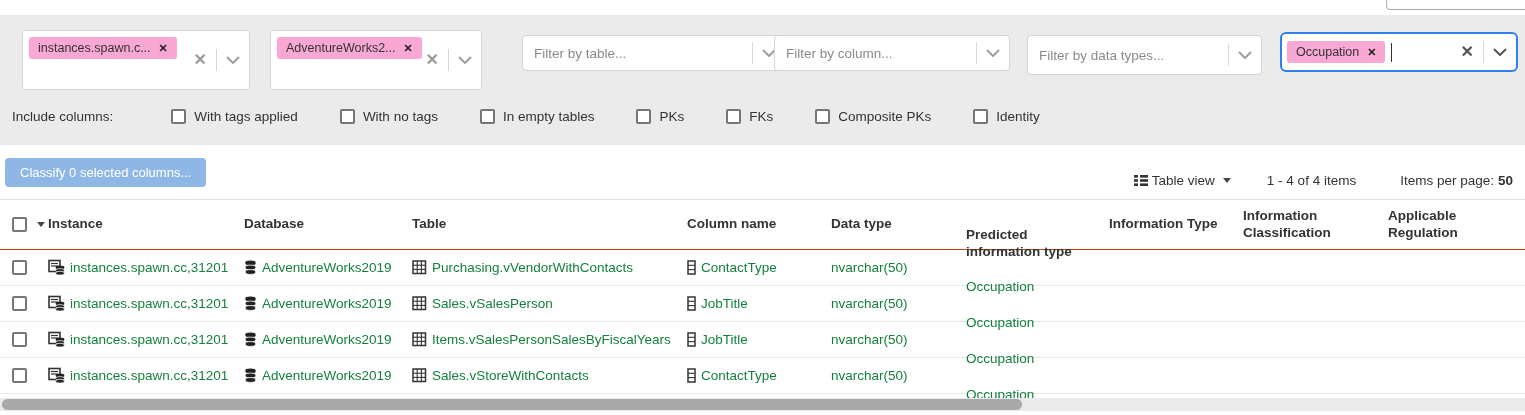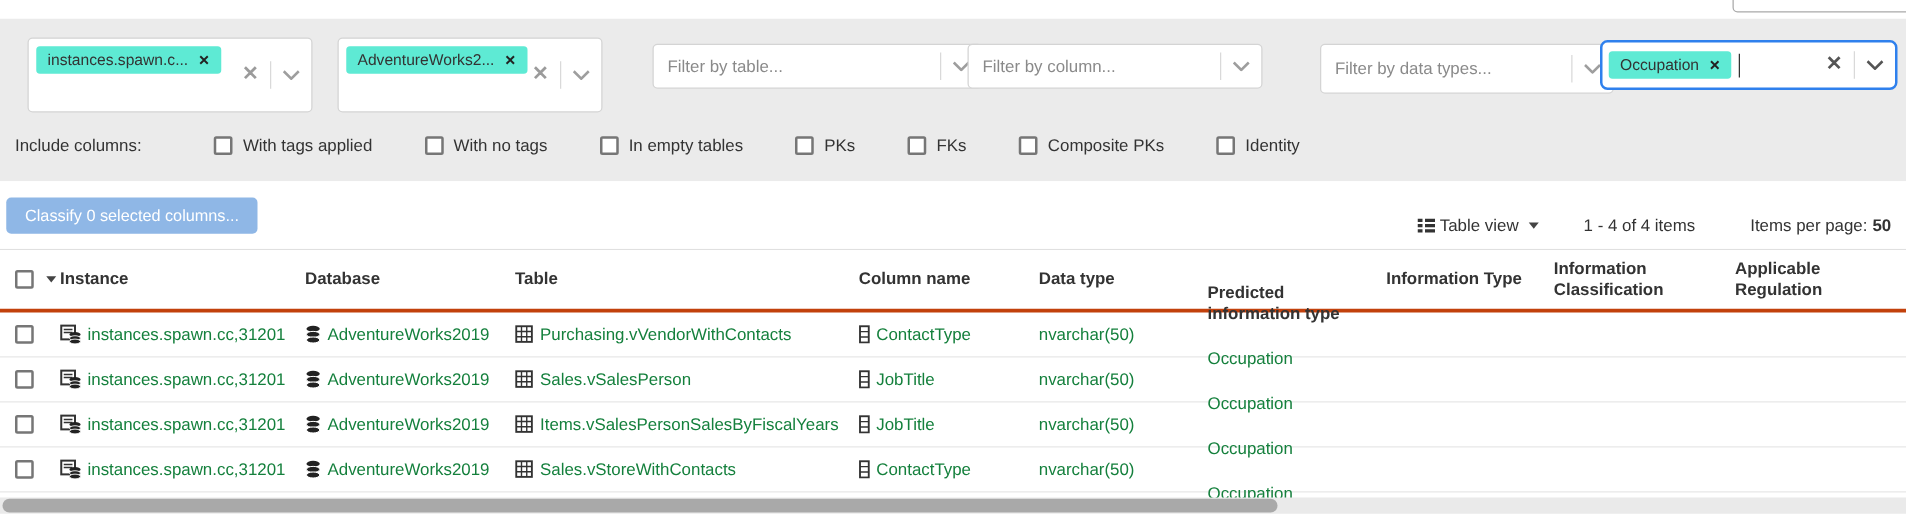--- a/index.html
+++ b/index.html
@@ -24,21 +24,21 @@
   .ms-box.focused { border:2px solid #2F80ED; border-radius:6px; }
   .box-controls {
     position:absolute; right:9px; top:50%; transform:translateY(-50%);
     display:flex; align-items:center; gap:9px;
   }
   .clear-x { color:#9b9b9b; font-size:16px; font-weight:bold; line-height:1; cursor:pointer; }
   .focused .clear-x { color:#555; }
   .vsep { width:1px; height:22px; background:#d9d9d9; }
   .chev { display:block; }
   .chip {
-    display:inline-flex; align-items:center; gap:8px; background:#5eead4;
+    display:inline-flex; align-items:center; gap:8px; background:#f9a8d4;
     border-radius:3px; padding:4px 9px; font-size:12.5px; color:#333; white-space:nowrap;
   }
   .chip-x { font-size:11px; font-weight:700; color:#222; cursor:pointer; }
   .chip-top { position:absolute; left:6px; top:6px; }
   .chip-mid { position:absolute; left:5px; top:50%; transform:translateY(-50%); display:flex; align-items:center; }
   .cursor-bar { width:1px; height:19px; background:#333; margin-left:6px; }
   .placeholder {
     position:absolute; left:11px; top:50%; transform:translateY(-50%);
     color:#8a8a8a; font-size:13.5px; white-space:nowrap;
   }
@@ -66,21 +66,21 @@
     border-top:5px solid #444; margin-left:4px;
   }
   .range-text { font-size:13.5px; color:#333; margin-left:36px; }
   .perpage { font-size:13.5px; color:#333; margin-left:44px; margin-right:4px; }
   .perpage b { margin-left:4px; }
 
   
   .grid { font-size:13.5px; }
   .hrow {
     display:flex; align-items:center; height:51px;
-    border-top:1px solid #e0e0e0; border-bottom:3px solid #c2410c;
+    border-top:1px solid #e0e0e0; border-bottom:1px solid #c2410c;
     font-weight:bold; color:#333; line-height:1.25;
   }
   .drow {
     display:flex; align-items:center; height:36px;
     border-bottom:1px solid #e8e8e8; color:#15803d;
   }
   .c0 { width:48px; flex:none; padding-left:12px; display:flex; align-items:center; gap:6px; }
   .c1 { width:196px; flex:none; }
   .c2 { width:168px; flex:none; }
   .c3 { width:275px; flex:none; }
@@ -191,21 +191,21 @@
   <div class="ms-box" style="left:774px; top:20px; width:236px; height:36px;">
     <span class="placeholder">Filter by column...</span>
     <span class="box-controls">
       <span class="vsep"></span>
       <svg class="chev" width="14" height="8">
           <use href="#i-chevron"></use>
         </svg>
     </span>
   </div>
 
-  <div class="ms-box" style="left:1056px; top:20px; width:235px; height:40px;padding-left:30px;">
+  <div class="ms-box" style="left:1027px; top:20px; width:235px; height:40px;padding-left:30px;">
     <span class="placeholder">Filter by data types...</span>
     <span class="box-controls">
       <span class="vsep"></span>
       <svg class="chev" width="14" height="8">
           <use href="#i-chevron"></use>
         </svg>
     </span>
   </div>
 
   <div class="ms-box focused" style="left:1280px; top:17px; width:238px; height:40px;">

